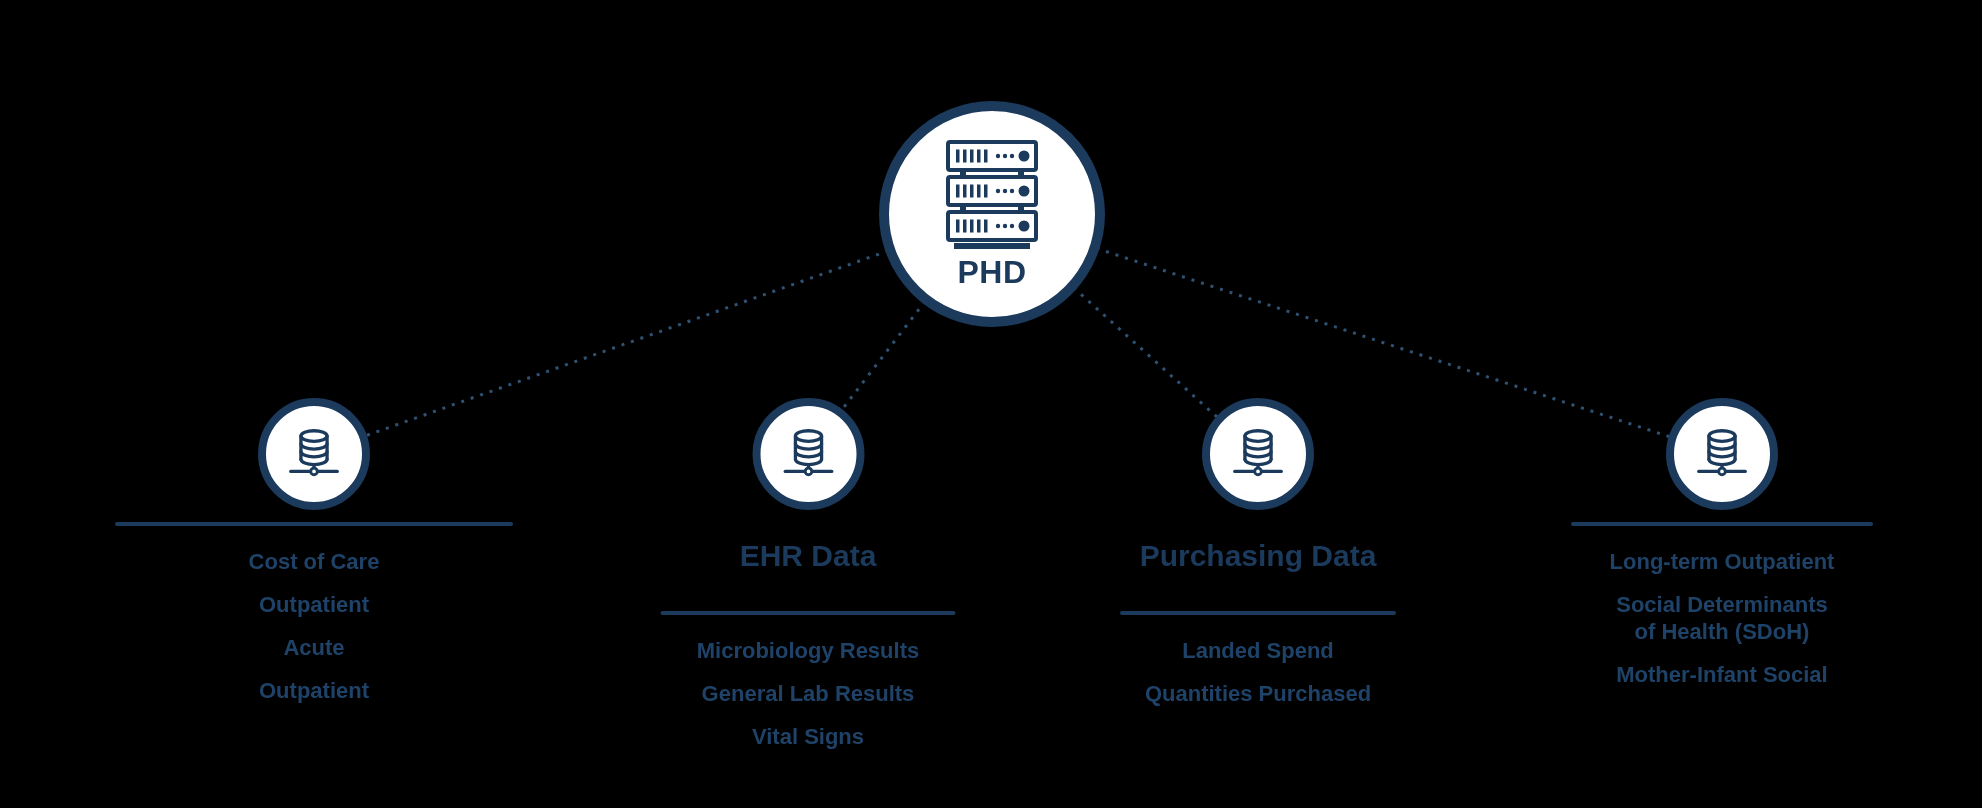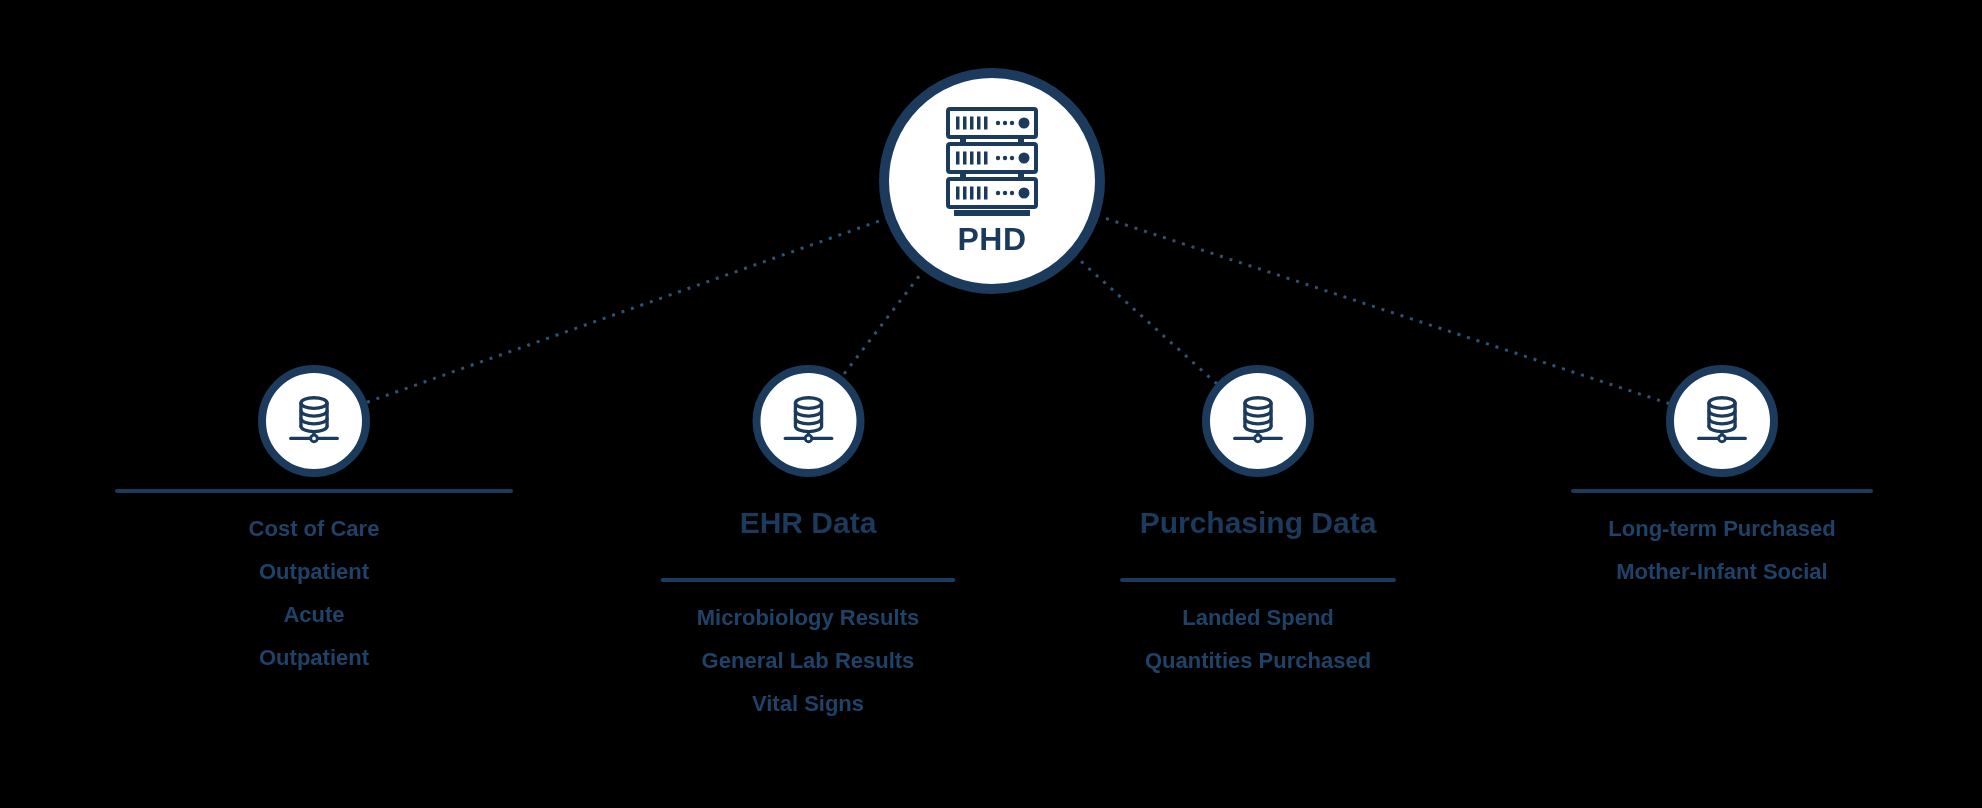--- a/index.html
+++ b/index.html
@@ -8,21 +8,21 @@
     --connector:#2f5273;
     --fill:#ffffff;
     --bg:#000000;
   }
   html,body{margin:0;padding:0;}
   body{
     width:1982px;height:808px;background:var(--bg);
     font-family:"Liberation Sans", sans-serif;
     position:relative;overflow:hidden;
   }
-  .stage{position:absolute;inset:0;}
+  .stage{position:absolute;inset:0;margin-top:33px;}
   svg.connectors{position:absolute;left:0;top:0;z-index:1;}
 
   .node-circle{
     background:var(--fill);
     border:8px solid var(--navy);
     border-radius:50%;
     box-sizing:border-box;
     display:flex;align-items:center;justify-content:center;
   }
   .root-node{
@@ -215,18 +215,20 @@
           <path d="M18.5 29.5 A13.5 5.5 0 0 0 45.5 29.5"></path>
           <path d="M18.5 37.5 A13.5 5.5 0 0 0 45.5 37.5"></path>
           <path d="M32 43 V46.5"></path>
           <path d="M8 50 H56"></path>
         </g>
         <circle cx="32" cy="50" r="3.4" fill="#ffffff" stroke="#1b3a5c" stroke-width="3"></circle>
       </svg>
     </div>
     <div class="rule w-3"></div>
     <div class="items">
-      <div class="item">Long-term Purchased</div>
+      <div class="item">Long-term Outpatient</div>
+      <div class="item">Social Determinants
+of Health (SDoH)</div>
       <div class="item">Mother-Infant Social</div>
     </div>
   </section>
 
 </div>
 
 </body></html>

